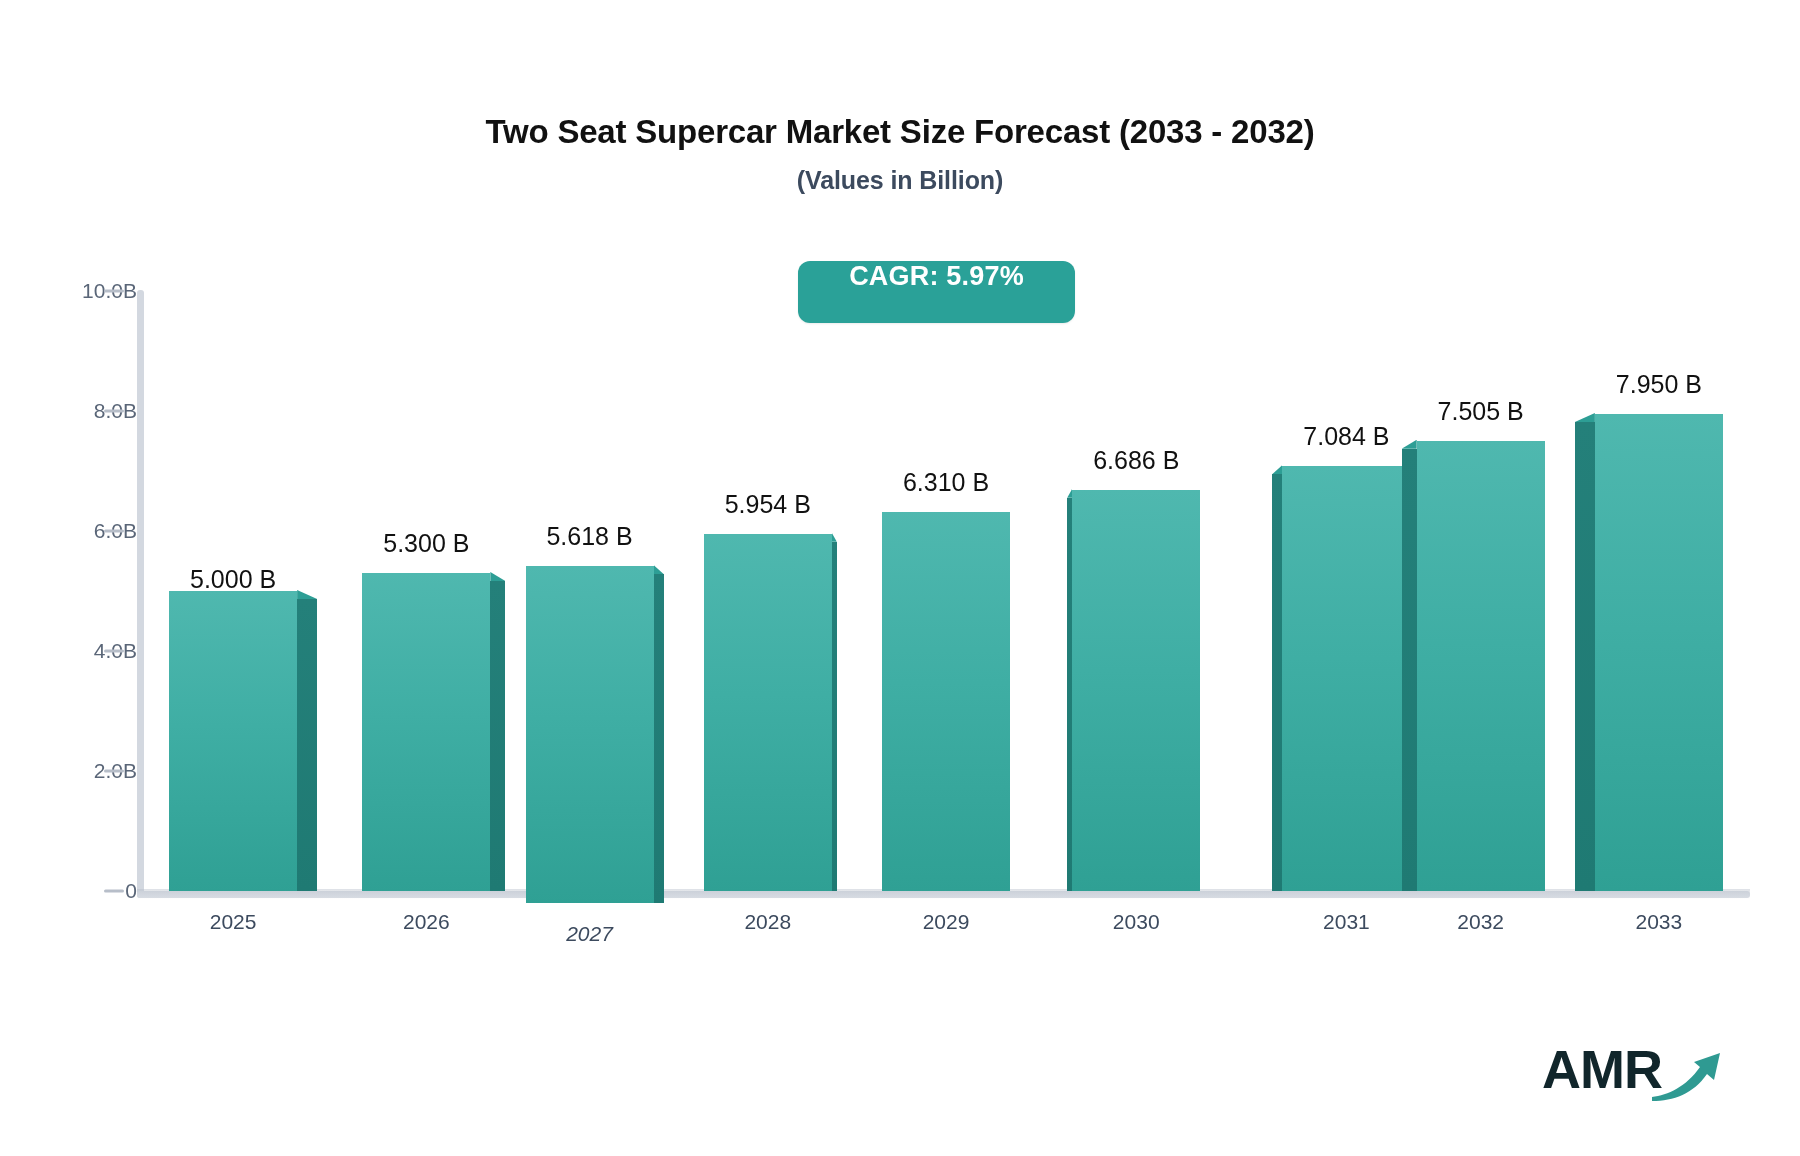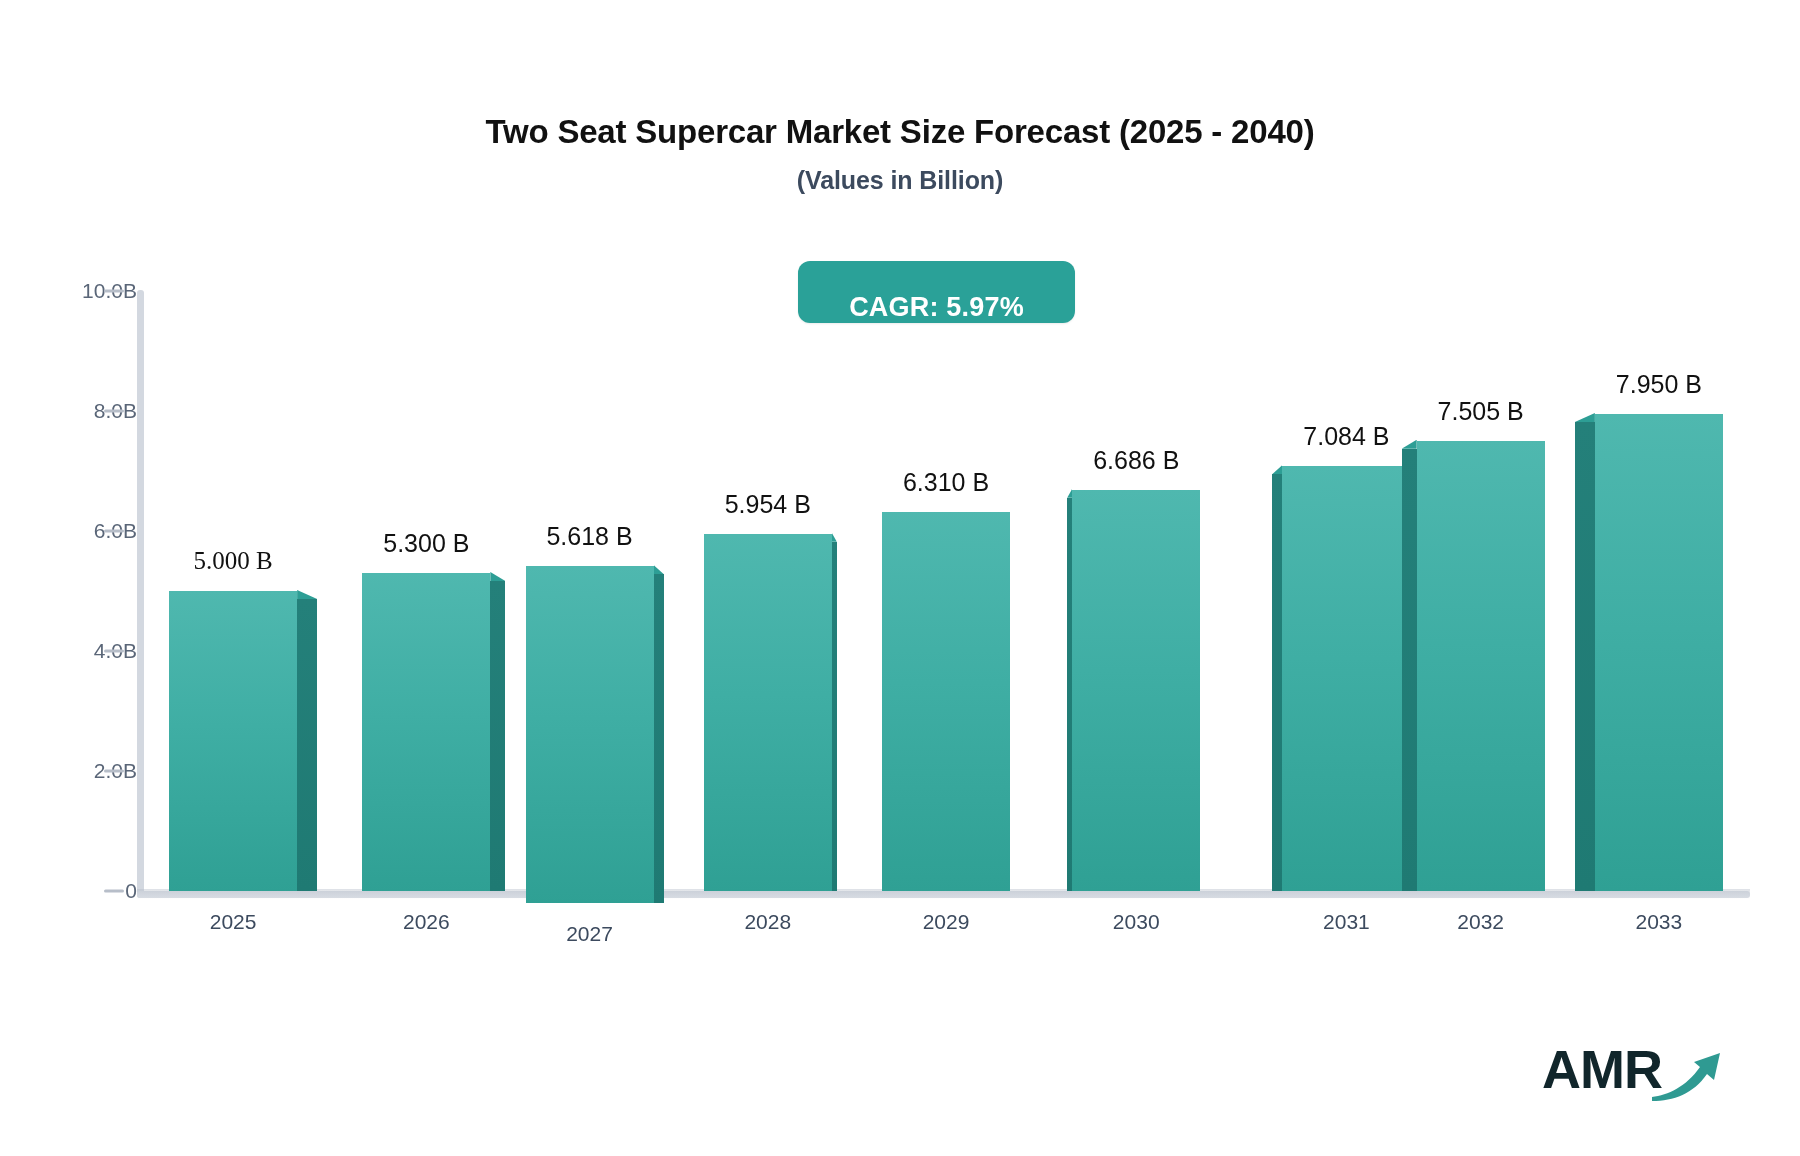--- a/index.html
+++ b/index.html
@@ -49,21 +49,21 @@
   
   .cagr-badge {
     position: absolute;
     left: 798px;
     top: 261px;
     width: 277px;
     height: 62px;
     background: #2aa198;
     border-radius: 12px;
     display: flex;
-    align-items: flex-end;
+    align-items: flex-start;
     justify-content: center;
     color: #ffffff;
     font-size: 27px;
     font-weight: 700;
     letter-spacing: 0.2px;
     box-shadow: 0 1px 2px rgba(0,0,0,0.08);
     white-space: nowrap;
   }
 
   
@@ -184,21 +184,21 @@
     letter-spacing: -1px;
     line-height: 56px;
   }
   .amr-arrow { position: absolute; left: 108px; top: 6px; }
 </style>
 </head>
 <body>
 
 <div id="root">
 
-  <div class="chart-title">Two Seat Supercar Market Size Forecast (2025 - 2040)</div>
+  <div class="chart-title">Two Seat Supercar Market Size Forecast (2033 - 2032)</div>
 
   <div class="chart-subtitle">(Values in Billion)</div>
 
   <div class="cagr-badge">
     <span>CAGR: 5.97%</span>
   </div>
 
   <div class="plot" id="plot">
     <div class="y-axis-line"></div>
     <div class="x-axis-line"></div>
@@ -225,36 +225,36 @@
         <div class="y-tick-dash"></div>
       </div>
       <div class="y-tick-group" style="top: 891px;">
         <div class="y-tick-label">0</div>
         <div class="y-tick-dash"></div>
       </div>
       <div class="bar-group" style="left: 0px; top: 0px; width: 1800px; height: 1156px;">
         <div class="bar-side" style="width: 20px; height: 292px; bottom: 265px; left: 297.111px;"></div>
         <div class="bar-top-right" style="width: 20px; height: 9px; top: 590px; left: 297.111px; background: rgb(45, 158, 149); clip-path: polygon(0px 0px, 100% 100%, 100% 100%, 0px 100%);"></div>
         <div class="bar-front" style="width: 128px; height: 300px; bottom: 265px; left: 169.111px;"></div>
-        <div class="bar-label" style="left: 233.111px; top: 547px; font-family: Liberation Serif, serif;">5.000 B</div>
+        <div class="bar-label" style="left: 233.111px; top: 565px;">5.000 B</div>
         <div class="x-tick-label" style="left: 233.111px;">2025</div>
       </div>
       <div class="bar-group" style="left: 15px; top: 0px; width: 1800px; height: 1156px; padding-left: 20px;">
         <div class="bar-side" style="width: 15px; height: 310px; bottom: 265px; left: 475.333px;"></div>
         <div class="bar-top-right" style="width: 15px; height: 9px; top: 572px; left: 475.333px; background: rgb(45, 158, 149); clip-path: polygon(0px 0px, 100% 100%, 100% 100%, 0px 100%);"></div>
         <div class="bar-front" style="width: 128px; height: 318px; bottom: 265px; left: 347.333px;"></div>
         <div class="bar-label" style="left: 411.333px; top: 529px;">5.300 B</div>
         <div class="x-tick-label" style="left: 411.333px;">2026</div>
       </div>
       <div class="bar-group" style="left: 0px; top: 12px; width: 1456px; height: 1156px; padding-left: 31px;">
         <div class="bar-side" style="width: 10px; height: 329.08px; bottom: 265px; left: 653.556px;"></div>
         <div class="bar-top-right" style="width: 10px; height: 9px; top: 552.92px; left: 653.556px; background: rgb(45, 158, 149); clip-path: polygon(0px 0px, 100% 100%, 100% 100%, 0px 100%);"></div>
         <div class="bar-front" style="width: 128px; height: 337.08px; bottom: 265px; left: 525.556px;"></div>
         <div class="bar-label" style="left: 589.556px; top: 509.92px;">5.618 B</div>
-        <div class="x-tick-label" style="left: 589.556px;">2027</div>
+        <div class="x-tick-label" style="left: 589.556px; font-style: italic;">2027</div>
       </div>
       <div class="bar-group" style="left: 0px; top: 0px; width: 1800px; height: 1156px; padding-left: 30px;">
         <div class="bar-side" style="width: 5px; height: 349.24px; bottom: 265px; left: 831.778px;"></div>
         <div class="bar-top-right" style="width: 5px; height: 9px; top: 532.76px; left: 831.778px; background: rgb(45, 158, 149); clip-path: polygon(0px 0px, 100% 100%, 100% 100%, 0px 100%);"></div>
         <div class="bar-front" style="width: 128px; height: 357.24px; bottom: 265px; left: 703.778px;"></div>
         <div class="bar-label" style="left: 767.778px; top: 489.76px;">5.954 B</div>
         <div class="x-tick-label" style="left: 767.778px;">2028</div>
       </div>
       <div class="bar-group" style="left: 0px; top: 0px; width: 1800px; height: 1156px;">
         <div class="bar-front" style="width: 128px; height: 378.6px; bottom: 265px; left: 882px;"></div>

